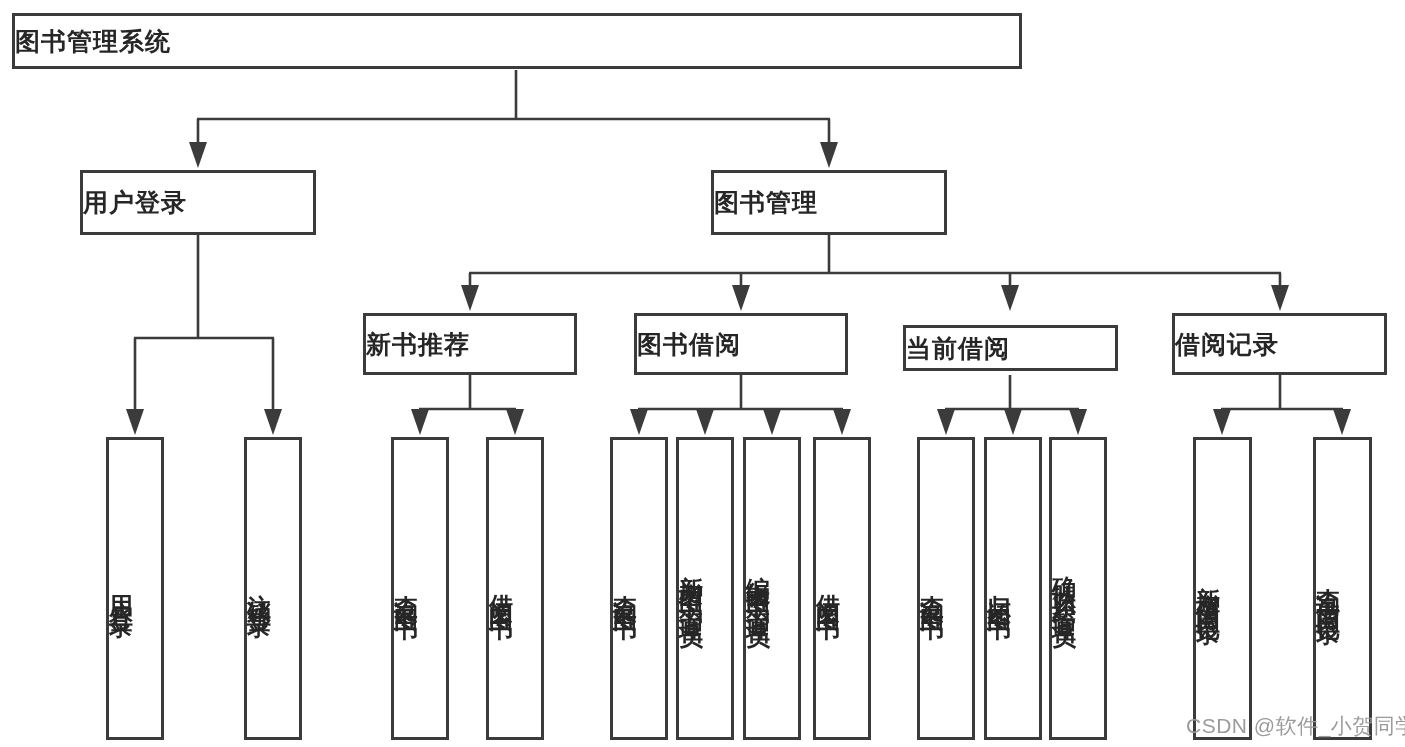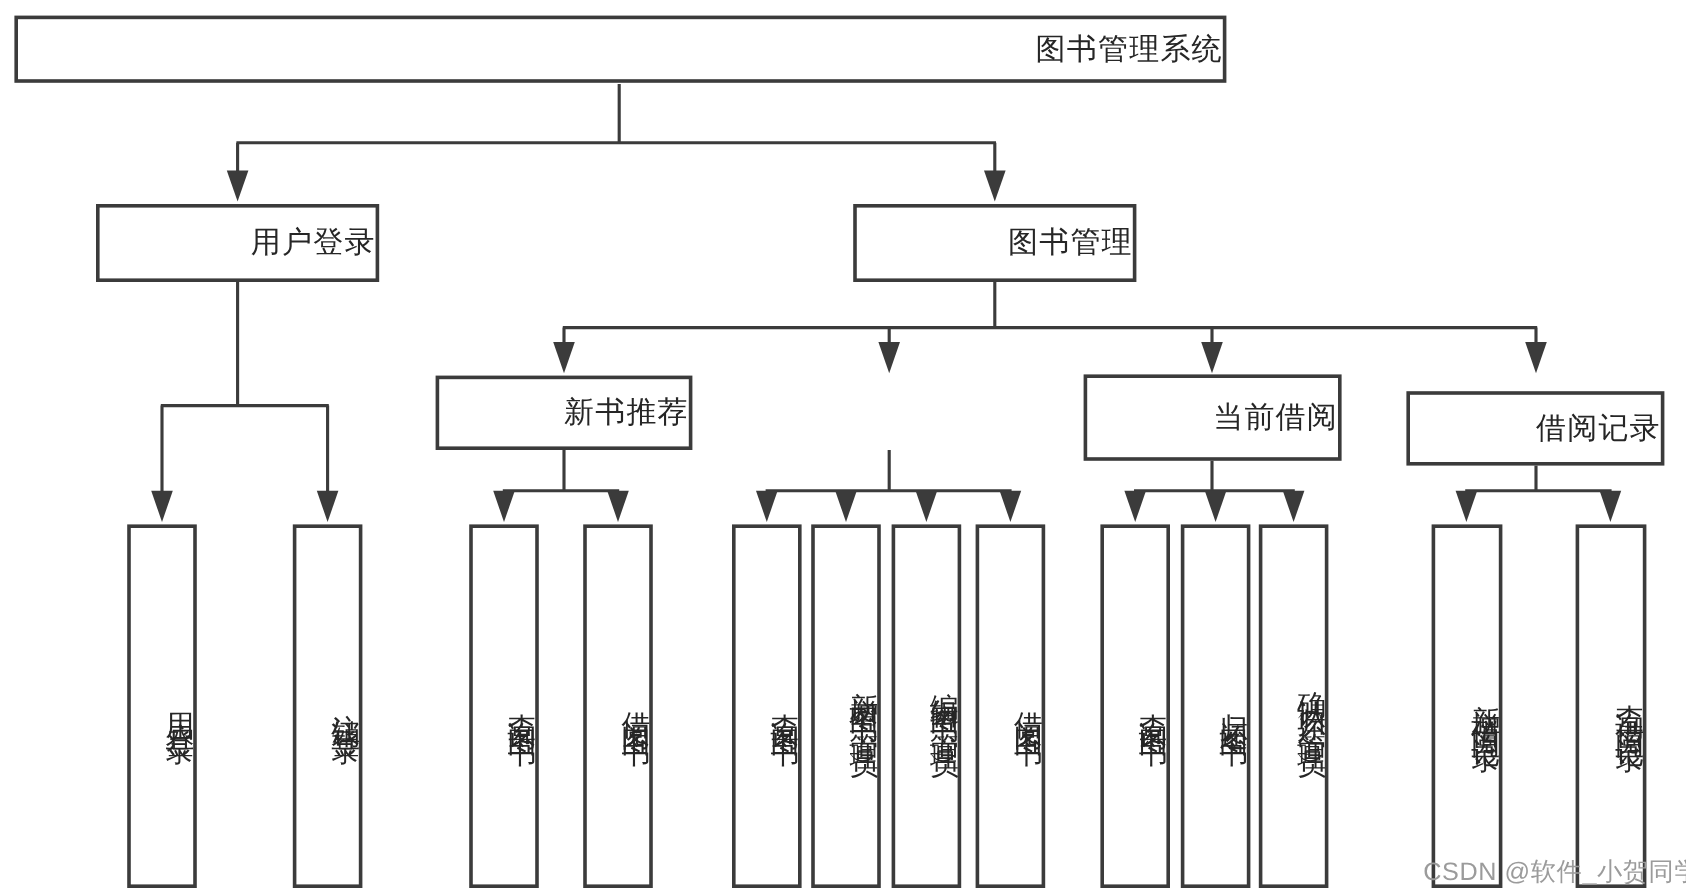--- a/index.html
+++ b/index.html
@@ -22,21 +22,22 @@
   .cl{stroke:var(--line);stroke-width:2.6;fill:none;}
   .ah{fill:var(--line);stroke:none;}
   .box{
     position:absolute;
     z-index:2;
     box-sizing:border-box;
     background:var(--boxbg);
     border:3px solid var(--line);
     display:flex;
     align-items:center;
-    justify-content:flex-end;
+    justify-content:flex-start;
+    font-weight:bold;
   }
   .box .lbl{
     font-size:25px;
     line-height:1;
     letter-spacing:1px;
     white-space:nowrap;
   }
   .box.v .lbl{
     writing-mode:vertical-rl;
     font-size:24px;
@@ -115,24 +116,27 @@
   <div class="box" style="left:80px;top:170px;width:236px;height:65px">
     <span class="lbl">用户登录</span>
   </div>
   <div class="box" style="left:363px;top:313px;width:214px;height:62px">
     <span class="lbl">新书推荐</span>
   </div>
 
   <div class="box" style="left:711px;top:170px;width:236px;height:65px">
     <span class="lbl">图书管理</span>
   </div>
-  <div class="box" style="left:903px;top:312px;width:215px;height:72px">
+  <div class="box" style="left:634px;top:313px;width:214px;height:62px">
+    <span class="lbl">图书借阅</span>
+  </div>
+  <div class="box" style="left:903px;top:325px;width:215px;height:46px">
     <span class="lbl">当前借阅</span>
   </div>
-  <div class="box" style="left:1172px;top:326px;width:215px;height:62px">
+  <div class="box" style="left:1172px;top:313px;width:215px;height:62px">
     <span class="lbl">借阅记录</span>
   </div>
 
   <div class="box v" style="left:106px;top:437px;width:58px;height:303px">
     <span class="lbl">用户登录</span>
   </div>
   <div class="box v" style="left:244px;top:437px;width:58px;height:303px">
     <span class="lbl">注销登录</span>
   </div>
 

